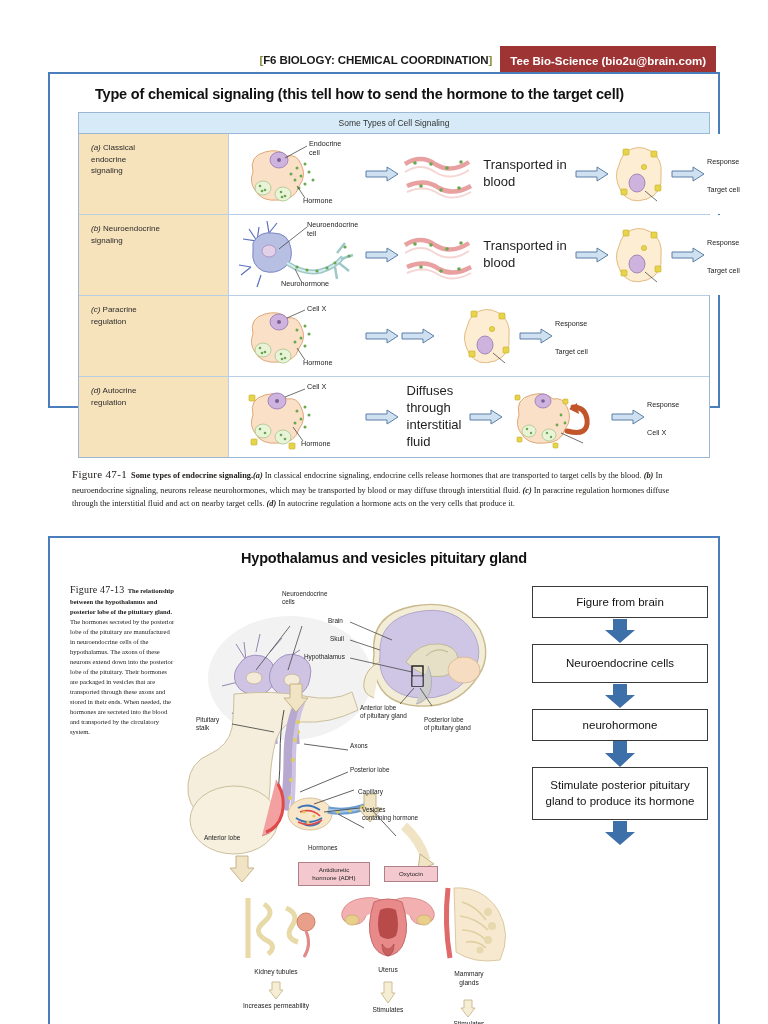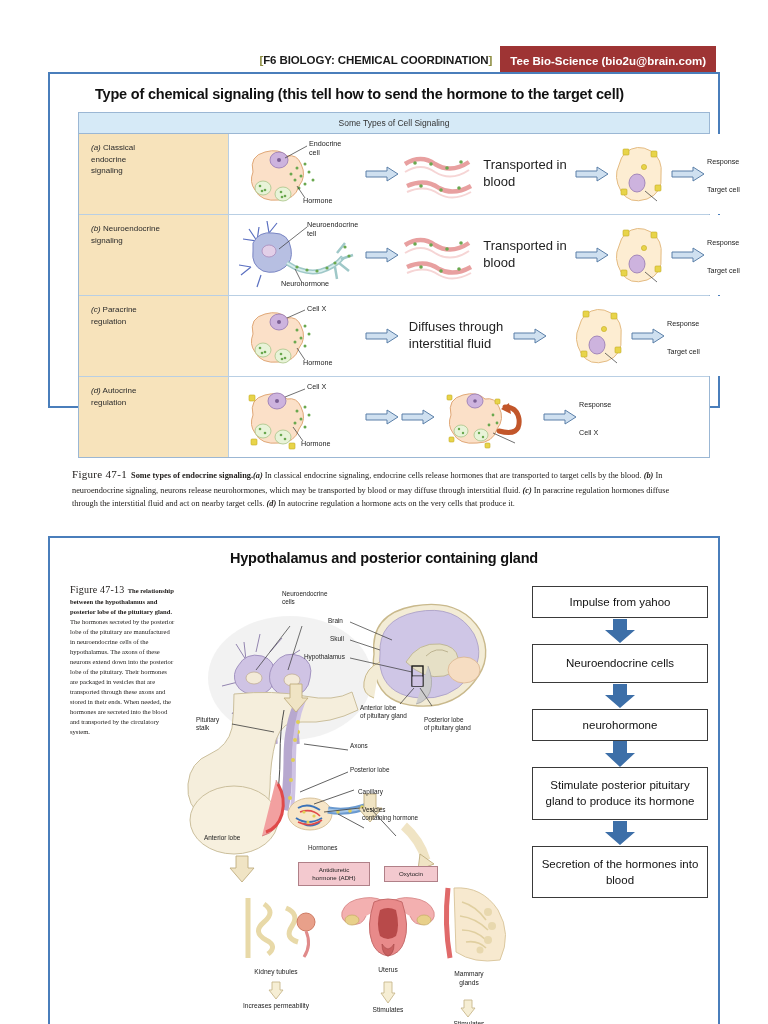--- a/index.html
+++ b/index.html
@@ -371,24 +371,20 @@
               </g>
               <line x1="52" y1="18" x2="70" y2="10" stroke="#333" stroke-width="0.7"></line>
               <line x1="62" y1="48" x2="70" y2="60" stroke="#333" stroke-width="0.7"></line>
             </svg>
             <span class="dlabel" style="left:72px;top:4px;">Cell X</span>
             <span class="dlabel" style="left:68px;top:58px;">Hormone</span>
           </div>
           <svg class="arrow-blue" viewBox="0 0 34 16">
             <path d="M1 5 H22 V1 L33 8 L22 15 V11 H1 Z" fill="#cfe0f0" stroke="#5a7fa8" stroke-width="1"></path>
           </svg>
-          <div class="scene-item" style="width:110px;height:48px;">
-            <span class="dtext" style="white-space:pre">Diffuses through
-interstitial fluid</span>
-          </div>
           <svg class="arrow-blue" viewBox="0 0 34 16">
             <path d="M1 5 H22 V1 L33 8 L22 15 V11 H1 Z" fill="#cfe0f0" stroke="#5a7fa8" stroke-width="1"></path>
           </svg>
           <div class="scene-item" style="width:58px;height:70px;margin-left:22px;">
             <svg width="58" height="70" viewBox="0 0 58 70">
               <path d="M14 14 q12 -10 26 -2 q12 8 10 24 q2 18 -14 24 q-18 6 -26 -8 q-8 -14 -2 -26 q2 -8 6 -12 z" fill="#fdedd2" stroke="#e4bb82" stroke-width="1"></path>
               <ellipse cx="26" cy="44" rx="8" ry="9" fill="#cdb3de" stroke="#9c7fb5" stroke-width="0.9"></ellipse>
               <g fill="#e8d44a" stroke="#c4ab22" stroke-width="0.6">
                 <rect x="12" y="10" width="6" height="6" rx="1"></rect>
                   <rect x="40" y="12" width="6" height="6" rx="1"></rect>
@@ -444,20 +440,26 @@
               </g>
               <line x1="50" y1="16" x2="70" y2="8" stroke="#333" stroke-width="0.7"></line>
               <line x1="58" y1="46" x2="68" y2="60" stroke="#333" stroke-width="0.7"></line>
             </svg>
             <span class="dlabel" style="left:72px;top:1px;">Cell X</span>
             <span class="dlabel" style="left:66px;top:58px;">Hormone</span>
           </div>
           <svg class="arrow-blue" viewBox="0 0 34 16">
             <path d="M1 5 H22 V1 L33 8 L22 15 V11 H1 Z" fill="#cfe0f0" stroke="#5a7fa8" stroke-width="1"></path>
           </svg>
+          <div class="scene-item" style="width:66px;height:56px;">
+            <span class="dtext" style="white-space:pre">Diffuses
+through
+interstitial
+fluid</span>
+          </div>
           <svg class="arrow-blue" viewBox="0 0 34 16">
             <path d="M1 5 H22 V1 L33 8 L22 15 V11 H1 Z" fill="#cfe0f0" stroke="#5a7fa8" stroke-width="1"></path>
           </svg>
           <div class="scene-item" style="width:104px;height:72px;">
             <svg width="104" height="72" viewBox="0 0 104 72">
               <path d="M14 34 q-4 -16 12 -20 q14 -4 22 4 q10 -2 14 8 q6 12 -2 22 q-4 14 -20 14 q-18 2 -24 -10 q-6 -8 -2 -18 z" fill="#fbe0c8" stroke="#e0a878" stroke-width="1"></path>
               <ellipse cx="38" cy="20" rx="8" ry="7" fill="#cdb3de" stroke="#9c7fb5" stroke-width="0.9"></ellipse>
               <circle cx="38" cy="20" r="1.8" fill="#7a5f94"></circle>
               <ellipse cx="24" cy="50" rx="7" ry="6" fill="#e8f3d8" stroke="#a8c488" stroke-width="0.8"></ellipse>
               <ellipse cx="44" cy="54" rx="7" ry="6" fill="#e8f3d8" stroke="#a8c488" stroke-width="0.8"></ellipse>
@@ -493,21 +495,21 @@
     </div>
   </div>
 
   <div class="fig-caption">
     <span class="fignum">Figure 47-1</span>&nbsp;&nbsp;<b>Some types of endocrine signaling.</b><i>(a)</i><span> In classical endocrine signaling, endocrine cells release hormones that are transported to target cells by the blood. </span><i>(b)</i><span> In neuroendocrine signaling, neurons release neurohormones, which may be transported by blood or may diffuse through interstitial fluid. </span><i>(c)</i><span> In paracrine regulation hormones diffuse through the interstitial fluid and act on nearby target cells. </span><i>(d)</i><span> In autocrine regulation a hormone acts on the very cells that produce it.</span>
   </div>
 </div>
 
 <div class="panel" id="panel-hypothalamus">
 
-  <div class="panel-title">Hypothalamus and posterior containing gland</div>
+  <div class="panel-title">Hypothalamus and vesicles pituitary gland</div>
 
   <div class="hypo-body">
 
     <div class="hypo-caption-col">
       <div class="side-caption">
         <span class="fignum">Figure 47-13</span>&nbsp;&nbsp;<b>The relationship between the hypothalamus and posterior lobe of the pituitary gland.</b><span> The hormones secreted by the posterior lobe of the pituitary are manufactured in neuroendocrine cells of the hypothalamus. The axons of these neurons extend down into the posterior lobe of the pituitary. Their hormones are packaged in vesicles that are transported through these axons and stored in their ends. When needed, the hormones are secreted into the blood and transported by the circulatory system.</span>
       </div>
     </div>
 
     <div class="hypo-fig-col">
@@ -670,21 +672,21 @@
       </svg>
       <div class="organ-label" style="left:252px;top:394px;width:70px;white-space:pre">Mammary
 glands</div>
       <svg width="16" height="18" viewBox="0 0 16 18" style="position:absolute;left:278px;top:424px;">
         <path d="M4 0 h8 v8 h3 l-7 9 l-7 -9 h3 z" fill="#f6eed4" stroke="#c8b88c" stroke-width="0.9"></path>
       </svg>
       <div class="organ-label" style="left:252px;top:444px;width:70px;">Stimulates</div>
     </div>
 
     <div class="hypo-flow-col">
-      <div class="flow-box">Impulse from yahoo</div>
+      <div class="flow-box">Figure from brain</div>
       <div class="flow-arrow">
         <svg width="36" height="24" viewBox="0 0 36 24">
           <path d="M11 0 h14 v11 h8 l-15 13 l-15 -13 h8 z" fill="#3d6fa8"></path>
         </svg>
       </div>
       <div class="flow-box" style="padding:10px 4px;">Neuroendocrine cells</div>
       <div class="flow-arrow">
         <svg width="36" height="24" viewBox="0 0 36 24">
           <path d="M11 0 h14 v11 h8 l-15 13 l-15 -13 h8 z" fill="#3d6fa8"></path>
         </svg>
@@ -694,16 +696,15 @@
         <svg width="36" height="26" viewBox="0 0 36 26">
           <path d="M11 0 h14 v12 h8 l-15 14 l-15 -14 h8 z" fill="#3d6fa8"></path>
         </svg>
       </div>
       <div class="flow-box" style="padding:9px 6px;">Stimulate posterior pituitary gland to produce its hormone</div>
       <div class="flow-arrow">
         <svg width="36" height="24" viewBox="0 0 36 24">
           <path d="M11 0 h14 v11 h8 l-15 13 l-15 -13 h8 z" fill="#3d6fa8"></path>
         </svg>
       </div>
-      <div class="flow-box" style="padding:9px 6px;">Secretion of the hormones into blood</div>
     </div>
   </div>
 </div>
 
 </body></html>

